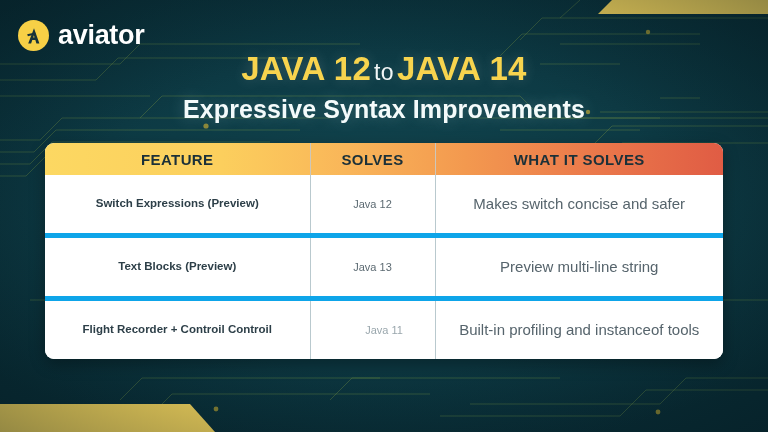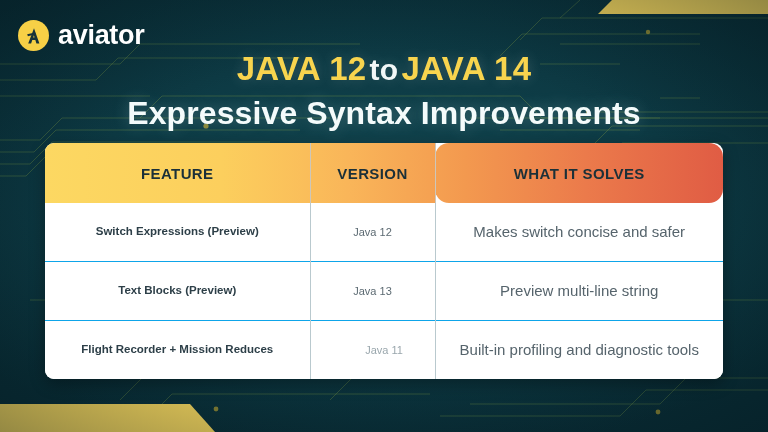--- a/index.html
+++ b/index.html
@@ -87,32 +87,32 @@
     text-align: center;
     font-size: 33px;
     font-weight: 700;
     letter-spacing: 0.3px;
     line-height: 1;
     text-shadow: 0 0 14px rgba(255,255,255,0.18);
   }
   .title .hl { color: #f8d44e; }
   .title .to {
     color: #f2f7f7;
-    font-size: 30px;
-    font-weight: 700;
+    font-size: 23px;
+    font-weight: 400;
     padding: 0 3px;
   }
   .subtitle {
     position: absolute;
     left: 0;
     right: 0;
     top: 96px;
     text-align: center;
     color: #f4fbfb;
-    font-size: 32px;
+    font-size: 25px;
     font-weight: 600;
     letter-spacing: 0.1px;
     line-height: 1.1;
     text-shadow: 0 0 16px rgba(180,230,235,0.30);
   }
   
   .table-wrap {
     position: absolute;
     left: 45px;
     top: 143px;
@@ -125,44 +125,44 @@
   table.tbl {
     width: 100%;
     border-collapse: collapse;
     table-layout: fixed;
   }
   table.tbl th, table.tbl td {
     text-align: center;
     vertical-align: middle;
   }
   .thead-row th {
-    height: 60px;
+    height: 32px;
     color: #1b3038;
     font-size: 15px;
     font-weight: 800;
     letter-spacing: 0.4px;
     padding: 0 6px;
     border-right: 1px solid rgba(90,70,30,0.30);
     position: relative;
   }
-  .thead-row th:last-child { border-right: none; border-radius: 14px; }
+  .thead-row th:last-child { border-right: none; }
   .thead-row {
     background: linear-gradient(90deg,
       #fcd862 0%,
       #fccf5d 26%,
       #f9b559 45%,
       #f3994f 62%,
       #eb7a4b 80%,
       #e05c44 100%);
   }
   .tbl col.c1 { width: 265px; }
   .tbl col.c2 { width: 125px; }
   .tbl col.c3 { width: 288px; }
 
-  tbody tr { border-top: 1px solid #0ea5e9; }
+  tbody tr { border-top: 5px solid #0ea5e9; }
   tbody tr:first-child { border-top: none; }
   tbody td {
     height: 48px;
     padding: 5px 10px;
     border-right: 1px solid #b9c9ce;
     background: #ffffff;
   }
   tbody td:last-child { border-right: none; }
   td.c-feature {
     color: #2d3f48;
@@ -254,37 +254,37 @@
   <div class="table-wrap">
     <table class="tbl">
       <colgroup>
           <col class="c1">
           <col class="c2">
           <col class="c3">
         </colgroup>
       <thead>
         <tr class="thead-row">
           <th>FEATURE</th>
-          <th>VERSION</th>
+          <th>SOLVES</th>
           <th>WHAT IT SOLVES</th>
         </tr>
       </thead>
       <tbody>
         <tr>
           <td class="c-feature">Switch Expressions (Preview)</td>
           <td class="c-version">Java 12</td>
           <td class="c-solves">Makes switch concise and safer</td>
         </tr>
         <tr>
           <td class="c-feature">Text Blocks (Preview)</td>
           <td class="c-version">Java 13</td>
           <td class="c-solves">Preview multi-line string</td>
         </tr>
         <tr>
-          <td class="c-feature">Flight Recorder + Mission Reduces</td>
+          <td class="c-feature">Flight Recorder + Controil Controil</td>
           <td class="c-version muted">Java 11</td>
-          <td class="c-solves">Built-in profiling and diagnostic tools</td>
+          <td class="c-solves">Built-in profiling and instanceof tools</td>
         </tr>
       </tbody>
     </table>
   </div>
 
 </div>
 
 </body></html>

